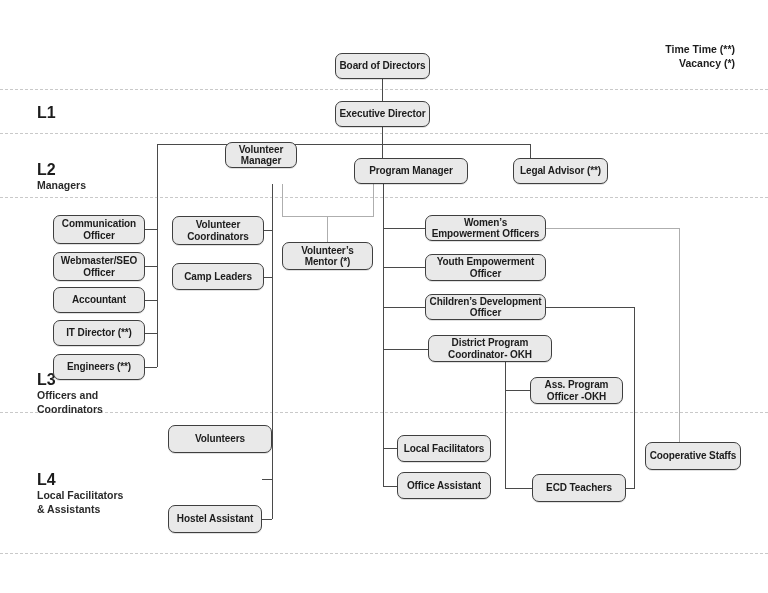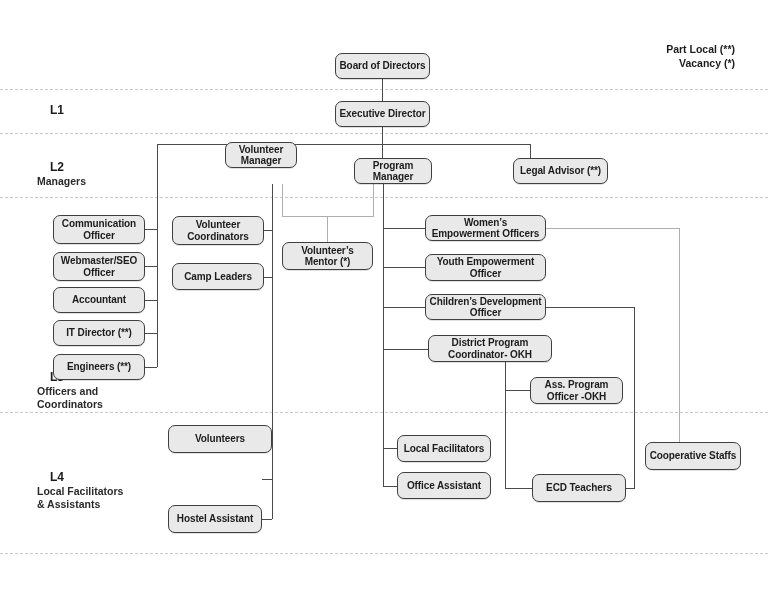--- a/index.html
+++ b/index.html
@@ -16,41 +16,41 @@
   .node span{
     font-size:10px;font-weight:bold;color:#1c1c1c;line-height:1.12;
     white-space:pre-line;letter-spacing:-0.1px;padding:0 2px;
   }
   .ln{position:absolute;background:#4a4a4a;z-index:1;}
   .ln.light{background:#aeaeae;}
   .dash{
     position:absolute;left:0;width:768px;height:0;border-top:1px dashed #c9c9c9;z-index:0;
   }
   .lvl{position:absolute;left:37px;z-index:2;color:#1c1c1c;}
-  .lvl .tag{font-size:12px;font-weight:bold;display:block;line-height:1.15;margin-left:13px;}
+  .lvl .tag{font-size:16px;font-weight:bold;display:block;line-height:1.15;}
   .lvl .sub{font-size:10.5px;font-weight:bold;display:block;line-height:1.3;color:#2a2a2a;}
   .legend{
     position:absolute;right:33px;top:42px;text-align:right;z-index:2;
     font-size:10.5px;font-weight:bold;color:#1c1c1c;line-height:1.35;
   }
   .legend div{white-space:nowrap;}
 </style>
 </head>
 <body>
 
 <div id="canvas">
 
   <div class="dash" style="top:89px"></div>
   <div class="dash" style="top:133px"></div>
   <div class="dash" style="top:197px"></div>
   <div class="dash" style="top:412px"></div>
   <div class="dash" style="top:553px"></div>
 
   <div class="legend">
-    <div>Part Local (**)</div>
+    <div>Time Time (**)</div>
     <div>Vacancy (*)</div>
   </div>
 
   <div class="lvl" style="top:104px">
     <span class="tag">L1</span>
   </div>
   <div class="lvl" style="top:161px">
     <span class="tag">L2</span>
     <span class="sub">Managers</span>
   </div>
@@ -114,21 +114,21 @@
   <div class="node" style="left:335px;top:53px;width:95px;height:26px">
     <span>Board of Directors</span>
     </div>
   <div class="node" style="left:335px;top:101px;width:95px;height:26px">
     <span>Executive Director</span>
     </div>
 
   <div class="node" style="left:225px;top:142px;width:72px;height:26px">
     <span>Volunteer Manager</span>
     </div>
-  <div class="node" style="left:354px;top:158px;width:78px;height:26px">
+  <div class="node" style="left:354px;top:158px;width:114px;height:26px">
     <span>Program Manager</span>
     </div>
   <div class="node" style="left:513px;top:158px;width:95px;height:26px">
     <span>Legal Advisor (**)</span>
     </div>
 
   <div class="node" style="left:53px;top:215px;width:92px;height:29px">
     <span>Communication
 Officer</span>
     </div>

